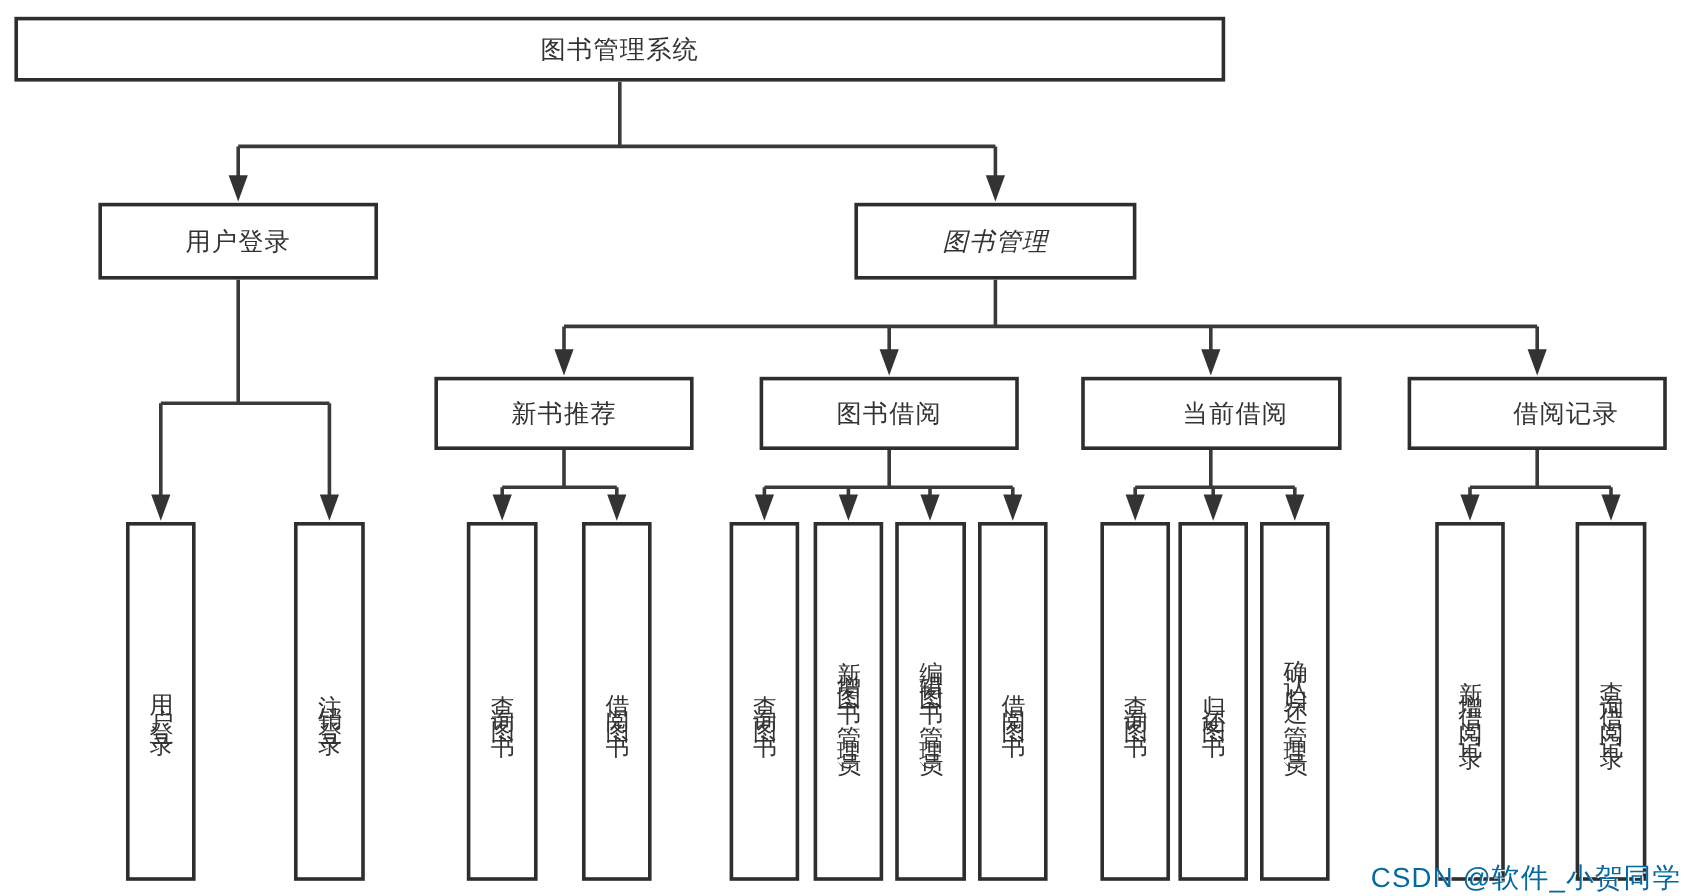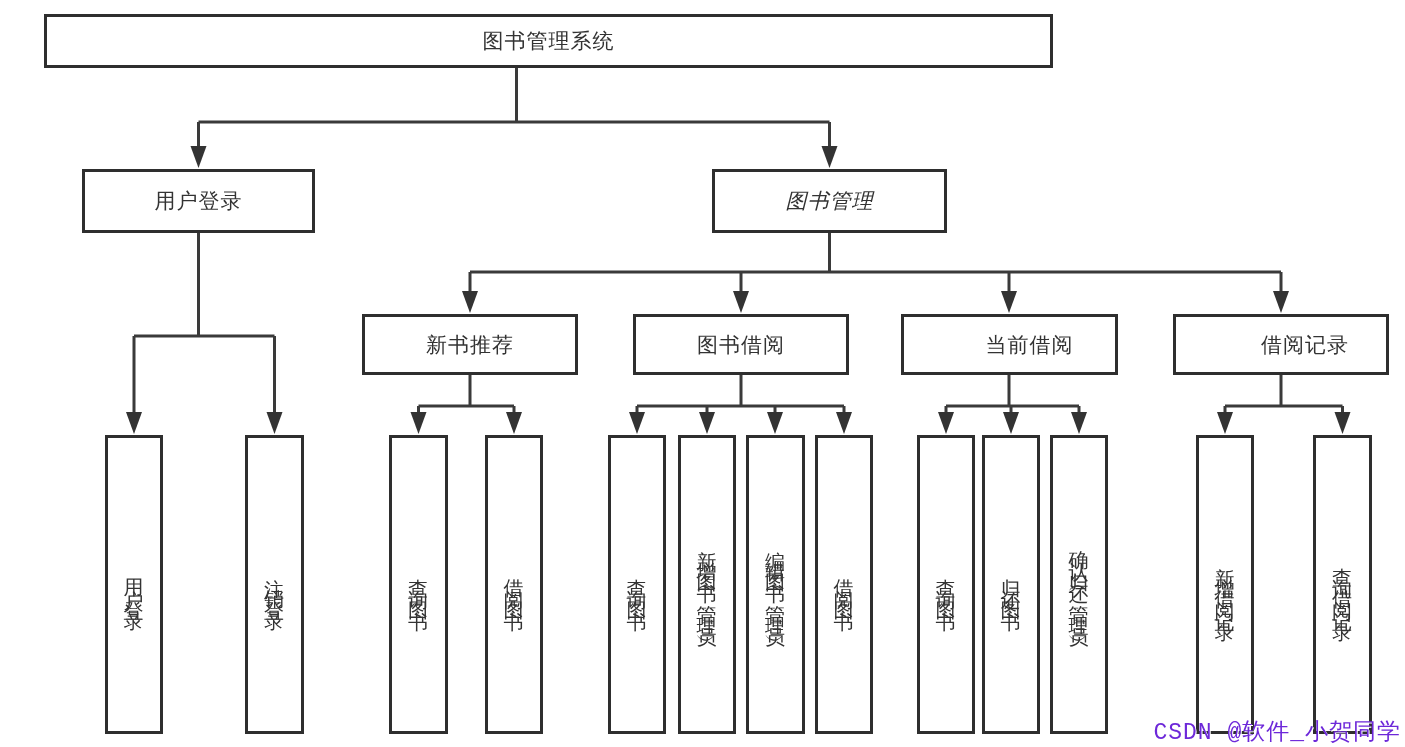--- a/index.html
+++ b/index.html
@@ -30,21 +30,21 @@
   .v-box span {
     writing-mode: vertical-rl;
     text-orientation: mixed;
     font-size: 20px;
     letter-spacing: 11px;
     line-height: 1;
     white-space: nowrap;
   }
 
   
-  #node-root           { left: 12px;   top: 14px;  width: 1009px; height: 54px; margin-left: 32px; }
+  #node-root           { left: 12px;   top: 14px;  width: 1009px; height: 54px; }
   #node-user-login     { left: 82px;   top: 169px; width: 233px;  height: 64px; }
   #node-book-mgmt      { left: 712px;  top: 169px; width: 235px;  height: 64px; font-style: italic; }
   #node-new-book       { left: 362px;  top: 314px; width: 216px;  height: 61px; }
   #node-book-borrow    { left: 633px;  top: 314px; width: 216px;  height: 61px; }
   #node-current-borrow { left: 901px;  top: 314px; width: 217px;  height: 61px; padding-left: 40px; }
   #node-borrow-record  { left: 1173px; top: 314px; width: 216px;  height: 61px; padding-left: 48px; }
 
   .leaf { top: 435px; height: 299px; }
   #leaf-login          { left: 105px;  width: 58px; }
   #leaf-logout         { left: 245px;  width: 59px; }
@@ -57,25 +57,24 @@
   #leaf-cb-query       { left: 917px;  width: 58px; }
   #leaf-cb-return      { left: 982px;  width: 58px; }
   #leaf-cb-confirm     { left: 1050px; width: 58px; }
   #leaf-br-add         { left: 1196px; width: 58px; }
   #leaf-br-query       { left: 1313px; width: 59px; }
 
   #watermark {
     position: absolute;
     right: 4px; top: 716px;
     font-size: 23px;
-    color: #6d28d9;
+    color: #0369a1;
     text-shadow: 1px 1px 0 #ffffff;
     z-index: 3;
     letter-spacing: 1px;
-    font-family: Liberation Mono, monospace;
   }
 </style>
 </head>
 <body>
 
 <div id="stage">
 
   <svg id="connectors" width="1405" height="747" viewBox="0 0 1405 747">
 
     <path class="line" d="M516.5 68 V122 M198.5 122 H829.5 M198.5 122 V150 M829.5 122 V150"></path>

